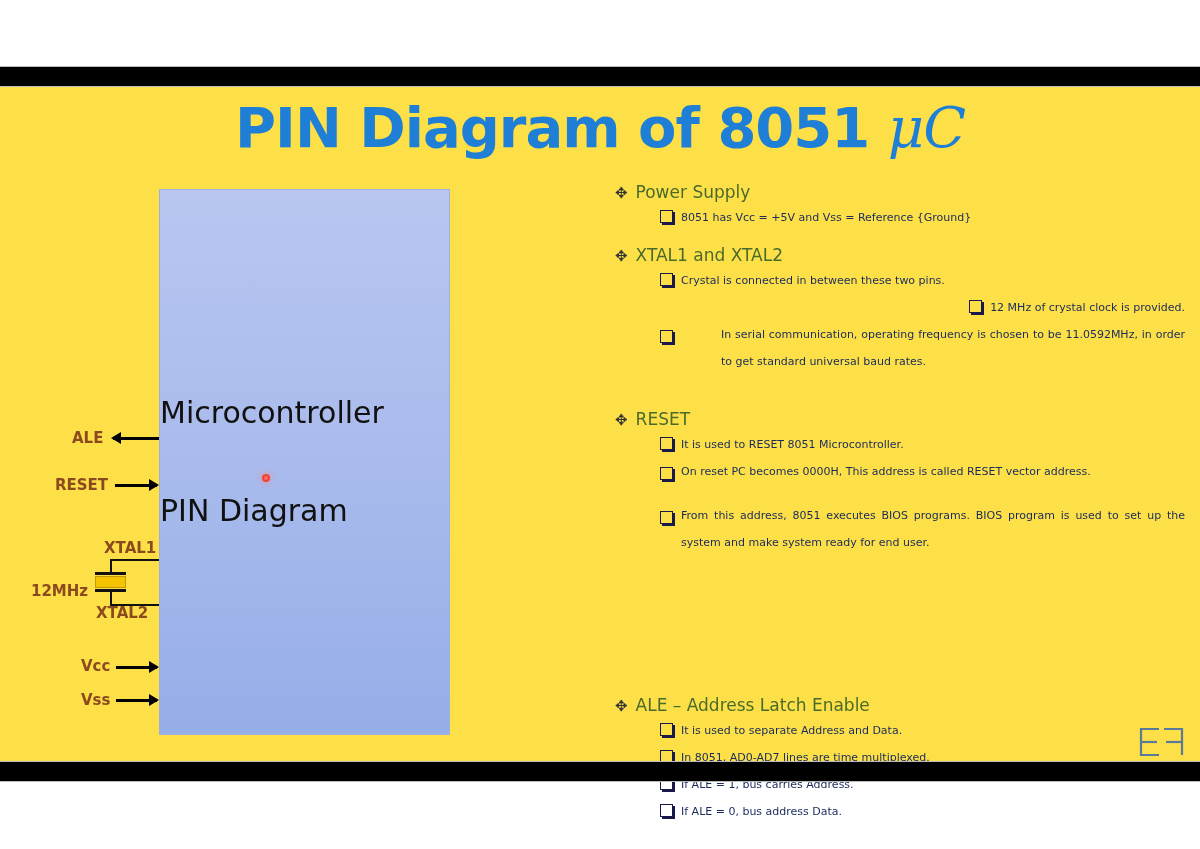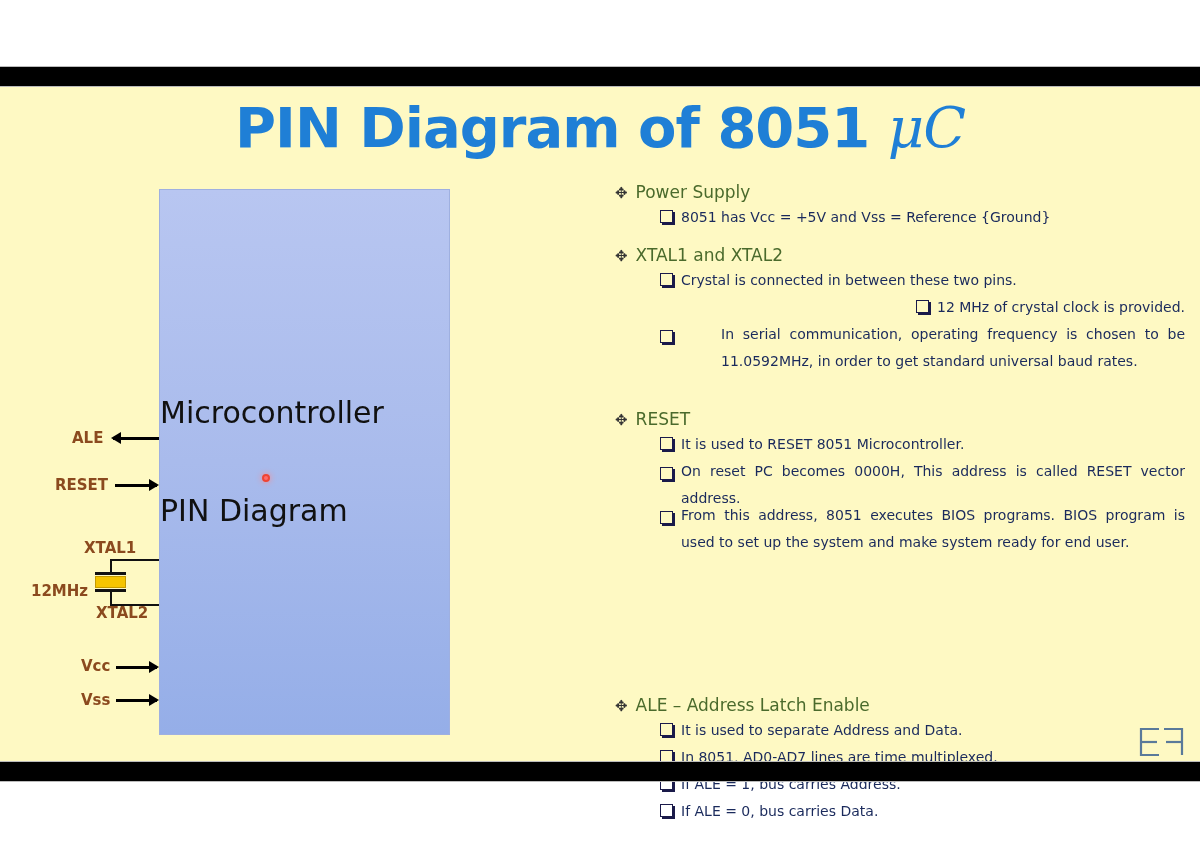--- a/index.html
+++ b/index.html
@@ -3,21 +3,21 @@
 <meta charset="utf-8">
 <style>
   html, body { margin:0; padding:0; }
   body {
     width:1200px; height:849px; background:#ffffff; position:relative; overflow:hidden;
     font-family:"Liberation Sans", sans-serif;
   }
   .bar { position:absolute; left:0; width:1200px; background:#000; }
   .bar.top { top:66px; height:21px; border-top:1px solid #bbb; border-bottom:1px solid #bbb; box-sizing:border-box; }
   .bar.bottom { top:761px; height:21px; border-top:1px solid #bbb; border-bottom:1px solid #bbb; box-sizing:border-box; }
-  .slide { position:absolute; left:0; top:87px; width:1200px; height:674px; background:#fef9c3; }
+  .slide { position:absolute; left:0; top:87px; width:1200px; height:674px; background:#fde047; }
 
   .title {
     position:absolute; left:0; width:1200px; top:8px; text-align:center;
     font-family:"DejaVu Sans", sans-serif; font-weight:bold; font-size:56px;
     color:#1f7fd6; letter-spacing:-1px;
   }
   .title .mu { font-family:"DejaVu Serif", serif; font-style:italic; font-weight:normal; }
 
   .chip {
     position:absolute; left:159px; top:102px; width:291px; height:546px;
@@ -55,21 +55,21 @@
   .plate { position:absolute; left:95px; width:31px; height:3px; background:#111; }
 
   .content { position:absolute; left:615px; top:95px; width:570px; }
   .section-head {
     position:absolute; left:0; font-family:"DejaVu Sans", sans-serif; font-size:17px;
     color:#4a6a2c; white-space:nowrap;
   }
   .section-head .diamond { color:#333; font-size:15px; margin-right:8px; }
   .item {
     position:absolute; left:45px; width:525px; font-family:"DejaVu Sans", sans-serif;
-    font-size:14px; color:#1a2a5c; line-height:27px;
+    font-size:11px; color:#1a2a5c; line-height:27px;
   }
   .item .box {
     display:inline-block; width:11px; height:11px; border:1.5px solid #1a1a4a;
     box-shadow:2px 2px 0 #1a1a4a; margin-right:8px; vertical-align:middle; position:relative; top:-2px;
   }
   .item .text { text-align:justify; }
 
   .logo { position:absolute; left:1139px; top:727px; width:45px; height:30px; }
 </style>
 </head>
@@ -85,21 +85,21 @@
     <div class="chip-label" style="top:303px;">PIN Diagram</div>
   </div>
   <div class="cursor-dot"></div>
 
   <div class="pin-label" style="left:72px; top:342px;">ALE</div>
   <div class="arrow left" style="left:113px; top:350px; width:46px;"></div>
 
   <div class="pin-label" style="left:55px; top:389px;">RESET</div>
   <div class="arrow right" style="left:115px; top:397px; width:42px;"></div>
 
-  <div class="pin-label" style="left:84px; top:452px;">XTAL1</div>
+  <div class="pin-label" style="left:104px; top:452px;">XTAL1</div>
   <div class="wire" style="left:110px; top:472px; width:49px; height:1.5px;"></div>
   <div class="wire" style="left:110px; top:472px; width:1.5px; height:14px;"></div>
   <div class="plate" style="top:485px;"></div>
   <div class="crystal"></div>
   <div class="plate" style="top:502px;"></div>
   <div class="wire" style="left:110px; top:504px; width:1.5px; height:14px;"></div>
   <div class="wire" style="left:110px; top:517px; width:49px; height:1.5px;"></div>
   <div class="pin-label" style="left:31px; top:483px;margin-top:12px;">12MHz</div>
   <div class="pin-label" style="left:96px; top:517px;">XTAL2</div>
 
@@ -130,21 +130,21 @@
       </div>
     <div class="item" style="top:320px; display:flex;">
         <span class="box" style="flex:none; margin-top:9px; top:0;"></span>
         <span class="text" style="flex:1; text-align:justify;">From this address, 8051 executes BIOS programs. BIOS program is used to set up the system and make system ready for end user.</span>
       </div>
 
     <div class="section-head" style="top:513px;"><span class="diamond">✥</span><span>ALE – Address Latch Enable</span></div>
     <div class="item" style="top:535px;"><span class="box"></span><span>It is used to separate Address and Data.</span></div>
     <div class="item" style="top:562px;"><span class="box"></span><span>In 8051, AD0-AD7 lines are time multiplexed.</span></div>
     <div class="item" style="top:589px;"><span class="box"></span><span>If ALE = 1, bus carries Address.</span></div>
-    <div class="item" style="top:616px;"><span class="box"></span><span>If ALE = 0, bus carries Data.</span></div>
+    <div class="item" style="top:616px;"><span class="box"></span><span>If ALE = 0, bus address Data.</span></div>
   </div>
 
   <svg class="logo" style="top:640px;" viewBox="0 0 45 30">
     <g fill="none" stroke="#5a7a9a" stroke-width="2.2">
       <path d="M20 2 H2 V28 H20"></path>
       <path d="M2 15 H18"></path>
       <path d="M25 2 H43 V28"></path>
       <path d="M27 15 H43"></path>
     </g>
   </svg>

